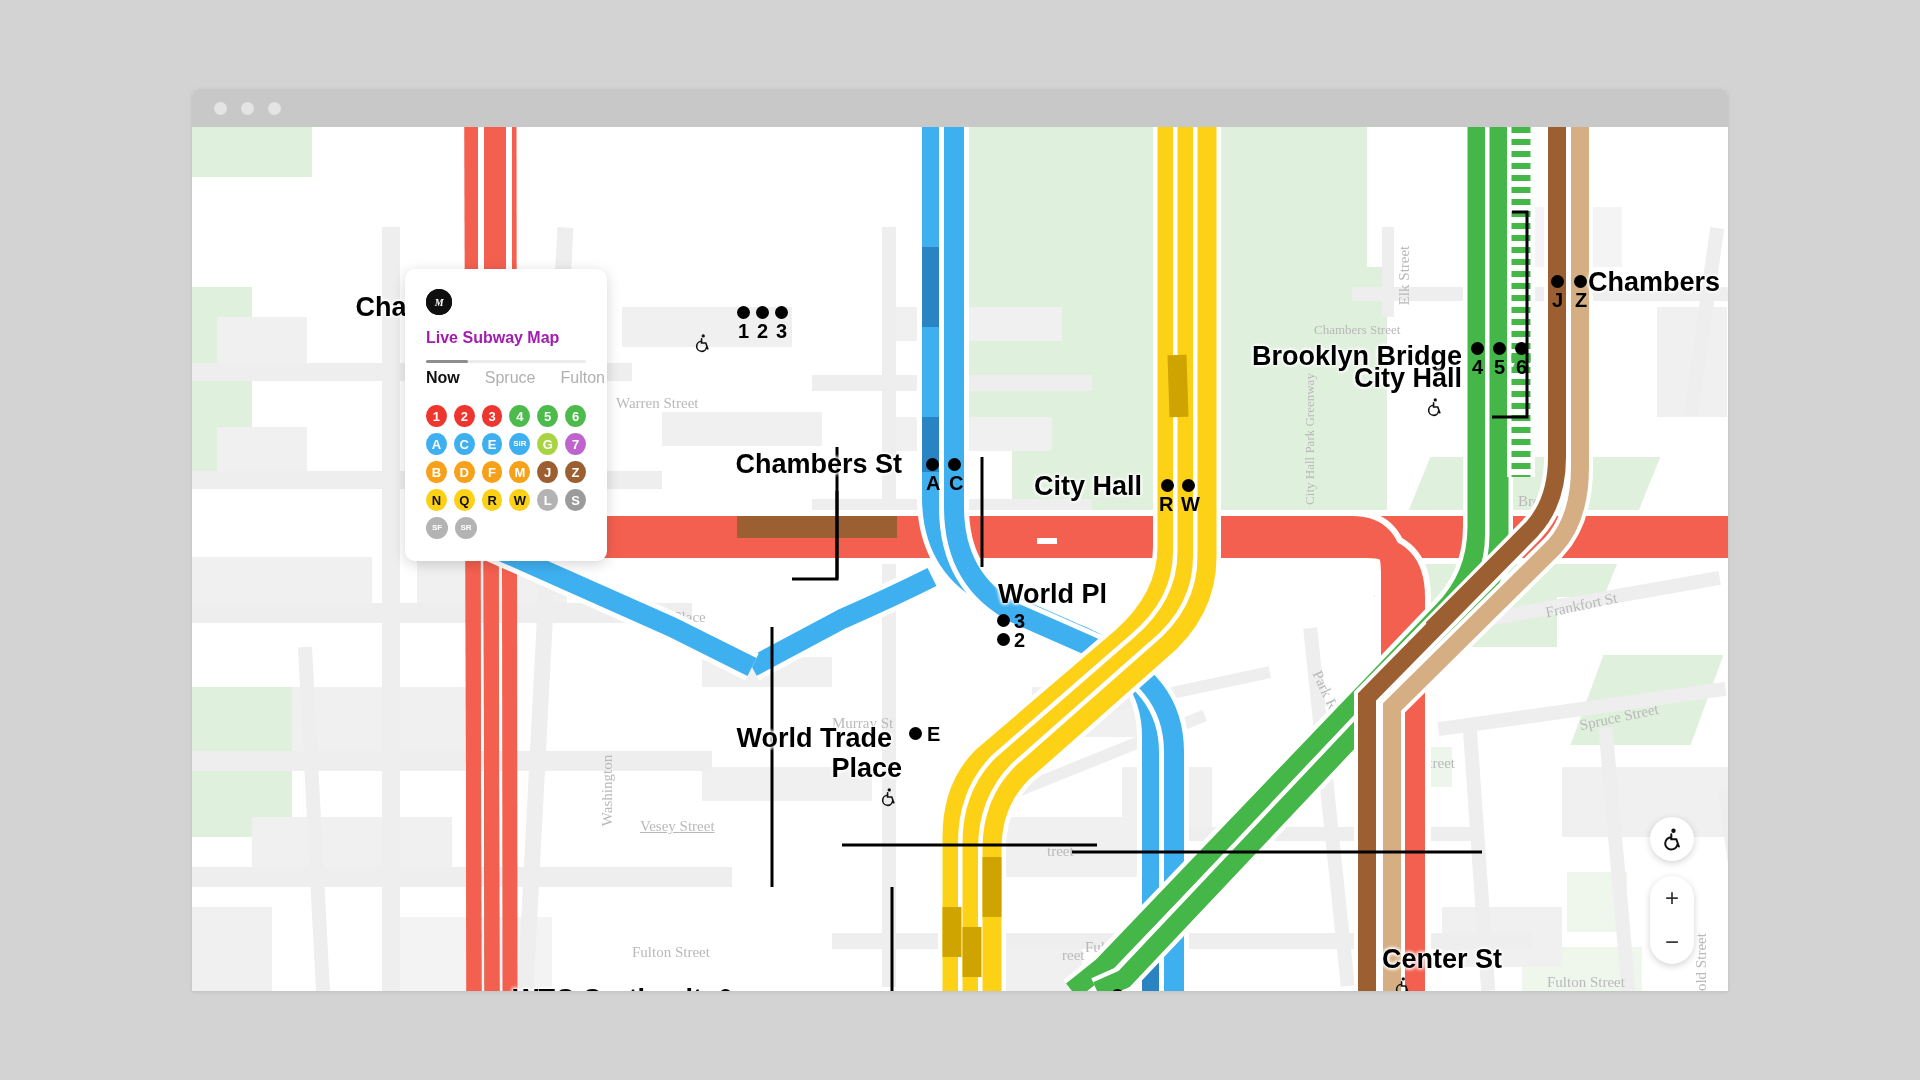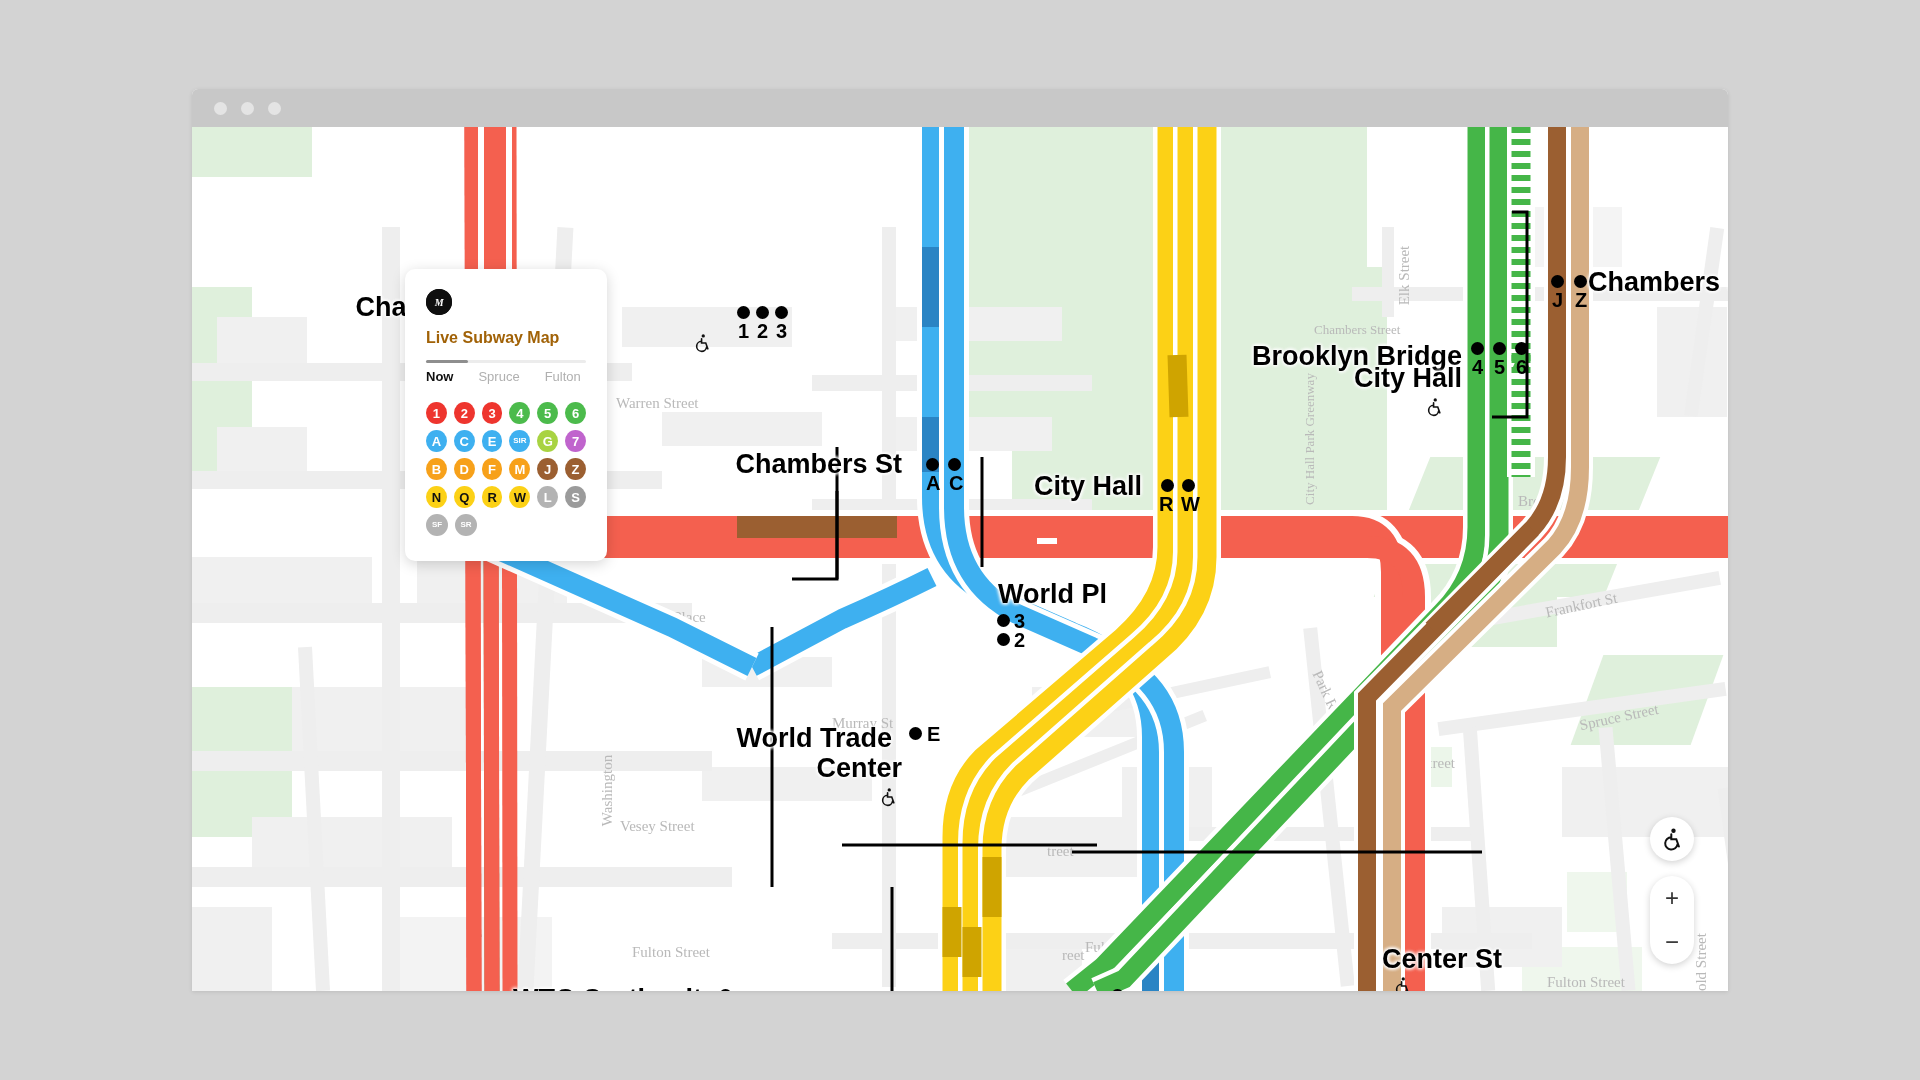--- a/index.html
+++ b/index.html
@@ -29,25 +29,25 @@
           text-shadow:0 0 4px #fff,0 0 4px #fff,0 0 4px #fff,0 0 3px #fff;}
   .slabel.r{text-align:right;}
   .acc{position:absolute;width:20px;height:20px;}
 
   
   .panel{position:absolute;left:213px;top:142px;width:200px;width:202px;height:292px;background:#fff;
          border-radius:10px;box-shadow:0 3px 14px rgba(0,0,0,.17);padding:0;}
   .panel-in{padding:20px 21px 0 21px;}
   .mta{width:26px;height:26px;border-radius:50%;background:#0f0f0f;display:flex;align-items:center;
        justify-content:center;color:#fff;font-size:10px;font-weight:bold;letter-spacing:-.5px;font-style:italic;}
-  .ptitle{margin-top:14px;font-size:16px;font-weight:bold;color:#a16207;}
+  .ptitle{margin-top:14px;font-size:16px;font-weight:bold;color:#a21caf;}
   .tabs{margin-top:13px;display:flex;gap:25px;position:relative;padding-top:9px;}
   .tabs:before{content:"";position:absolute;left:0;top:0;width:100%;height:3px;background:#ececec;border-radius:2px;}
   .tabs:after{content:"";position:absolute;left:0;top:0;width:42px;height:3px;background:#8e8e8e;border-radius:2px;}
-  .tab{font-size:13px;color:#b0b0b0;cursor:pointer;}
+  .tab{font-size:16px;color:#b0b0b0;cursor:pointer;}
   .tab.active{color:#101010;font-weight:bold;}
   .badges{margin-top:18px;display:flex;flex-direction:column;gap:6px;}
   .brow{display:flex;gap:7px;}
   .bg{width:22px;height:22px;border-radius:50%;display:flex;align-items:center;justify-content:center;
       color:#fff;font-size:13px;font-weight:bold;line-height:1;}
   .bg.tiny{font-size:8px;}
 
   
   .ctl{position:absolute;background:#fff;border-radius:22px;box-shadow:0 2px 7px rgba(0,0,0,.18);
        display:flex;align-items:center;justify-content:center;}
@@ -139,21 +139,21 @@
 
     <div id="street-labels">
         <div class="roadlbl sm" style="left: 1122px; top: 195px;">Chambers Street</div>
         <div class="roadlbl" style="left: 424px; top: 268px;">Warren Street</div>
         <div class="roadlbl" style="left: 790px; top: 394px;">Murray Street</div>
         <div class="roadlbl sm" style="left: 1052px; top: 304px; transform: rotate(-90deg);">City Hall Park Greenway</div>
         <div class="roadlbl sm" style="left: 1038px; top: 419px;">Steve Flanders Sq.</div>
         <div class="roadlbl" style="left: 450px; top: 482px;">Park Place</div>
         <div class="roadlbl" style="left: 640px; top: 588px;">Murray St</div>
         <div class="roadlbl" style="left: 1107px; top: 563px; transform: rotate(65deg);">Park Row</div>
-        <div class="roadlbl" style="left: 428px; top: 691px;">Vesey Street</div>
+        <div class="roadlbl" style="left: 448px; top: 691px; text-decoration: underline;">Vesey Street</div>
         <div class="roadlbl" style="left: 440px; top: 817px;">Fulton Street</div>
         <div class="roadlbl" style="left: 893px; top: 812px;">Fulton Street</div>
         <div class="roadlbl" style="left: 1355px; top: 847px;">Fulton Street</div>
         <div class="roadlbl" style="left: 1353px; top: 470px; transform: rotate(-12deg);">Frankfort St</div>
         <div class="roadlbl" style="left: 1387px; top: 582px; transform: rotate(-12deg);">Spruce Street</div>
         <div class="roadlbl" style="left: 1475px; top: 832px; transform: rotate(-90deg);">Gold Street</div>
         <div class="roadlbl" style="left: 1183px; top: 140px; transform: rotate(-90deg);">Elk Street</div>
         <div class="roadlbl" style="left: 1326px; top: 366px;">Brookl</div>
         <div class="roadlbl" style="left: 1390px; top: 393px;">dge</div>
         <div class="roadlbl" style="left: 380px; top: 655px; transform: rotate(-90deg);">Washington</div>
@@ -291,21 +291,21 @@
       <div class="stn">
         <div class="slabel" style="left:806px;top:453px;">World Pl</div>
         <div class="dot-s" style="left:805px;top:487px;"></div>
         <div class="bullet" style="left:822px;top:484px;">3</div>
         <div class="dot-s" style="left:805px;top:506px;"></div>
         <div class="bullet" style="left:822px;top:503px;">2</div>
       </div>
 
       <div class="stn">
         <div class="slabel r" style="left:380px;top:597px;width:320px;">World Trade</div>
-        <div class="slabel r" style="left:390px;top:627px;width:320px;">Center</div>
+        <div class="slabel r" style="left:390px;top:627px;width:320px;">Place</div>
         <div class="acc" style="left:686px;top:660px;">
           <svg viewBox="0 0 24 24" width="20" height="20">
               <circle cx="13.5" cy="3.5" r="2" fill="#111"></circle>
               <path d="M11.5 7 l0 5 l5 0 l2.5 7 M11.5 10 a6 6 0 1 0 6 7" stroke="#111" stroke-width="1.9" fill="none" stroke-linecap="round"></path>
             </svg>
         </div>
         <div class="dot-s" style="left:717px;top:600px;"></div>
         <div class="bullet" style="left:735px;top:597px;">E</div>
       </div>
 

